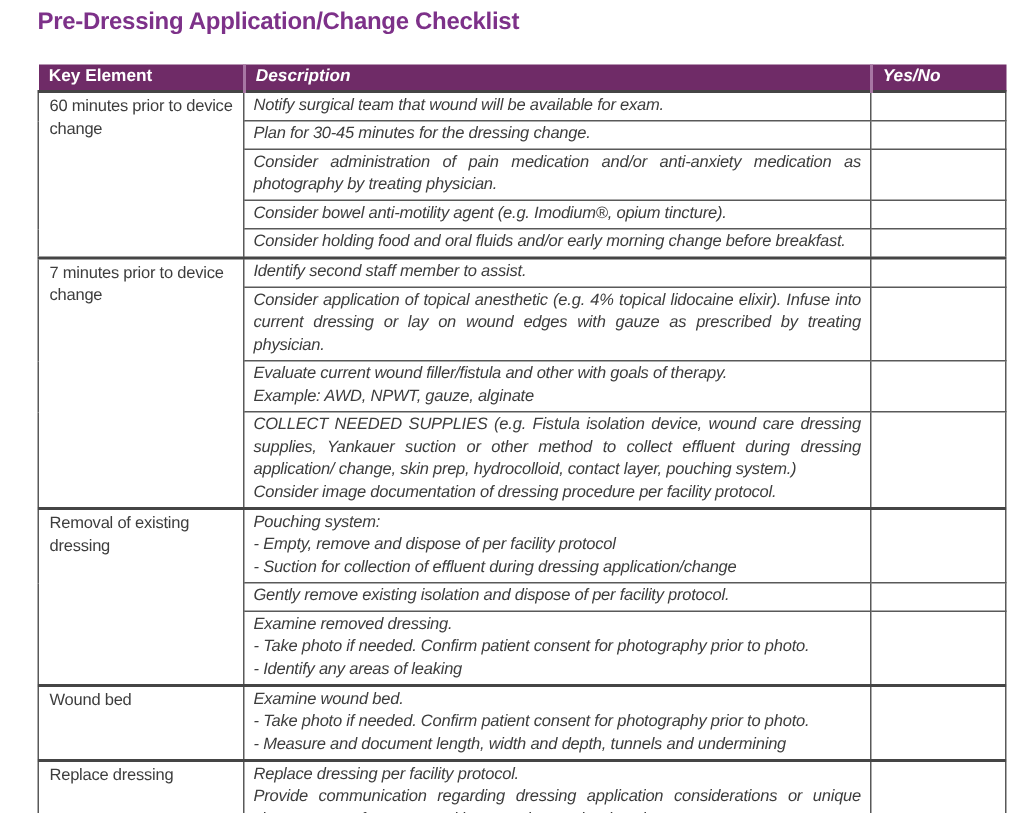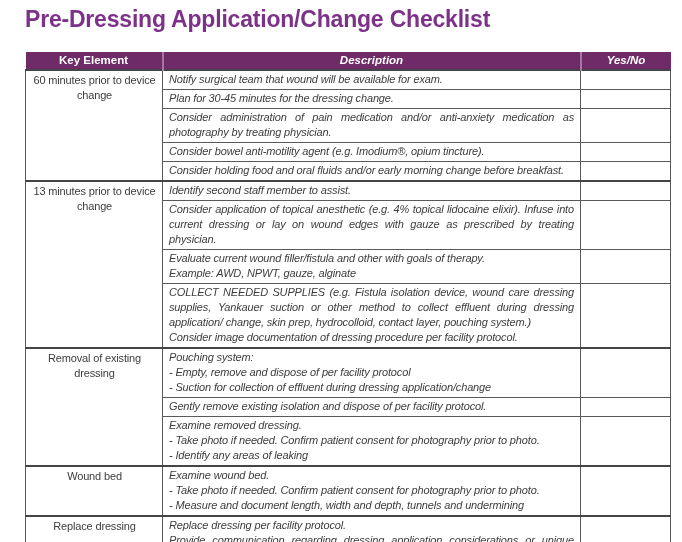--- a/index.html
+++ b/index.html
@@ -5,55 +5,54 @@
   * { margin: 0; padding: 0; box-sizing: border-box; }
   html, body {
     width: 682px; height: 542px;
     background: #ffffff;
     overflow: hidden;
     font-family: "Liberation Sans", sans-serif;
   }
   .page { width: 682px; height: 542px; overflow: hidden; }
   .doc-title {
     margin: 6px 0 0 25px;
-    font-size: 23px;
+    font-size: 16px;
     font-weight: bold;
     letter-spacing: -0.2px;
     color: #7d3189;
   }
   table.checklist {
     margin: 19px 0 0 25px;
     width: 645px;
     border-collapse: collapse;
     table-layout: fixed;
   }
   col.c-key  { width: 137px; }
   col.c-desc { width: 418px; }
   col.c-yn   { width: 90px; }
   thead th {
     background: #6f2b67;
     color: #ffffff;
     font-size: 11.5px;
     font-weight: bold;
-    text-align: center;
+    text-align: left;
     padding: 2px 7px 3px;
     border: none;
     height: 17px;
   }
   thead th + th { border-left: 2px solid #a876a4; font-style: italic; }
   tbody { border-top: 2px solid #454545; }
   tbody td {
     border: 1px solid #595959;
     vertical-align: top;
     color: #3d3d3d;
     font-size: 11px;
     letter-spacing: -0.15px;
     line-height: 15px;
     padding: 1px 6px 2px;
-    text-align: center;
   }
   td.keycell {
     padding-left: 7px;
     padding-top: 2px;
   }
   td.desccell {
     white-space: pre-line;
     text-align: justify;
     font-style: italic;
   }
@@ -96,21 +95,21 @@
           <td class="desccell">Consider bowel anti-motility agent (e.g. Imodium®, opium tincture).</td>
           <td class="yesnocell"></td>
         </tr>
         <tr>
           <td class="desccell">Consider holding food and oral fluids and/or early morning change before breakfast.</td>
           <td class="yesnocell"></td>
         </tr>
       </tbody>
       <tbody>
         <tr>
-          <td class="keycell" rowspan="4">13 minutes prior to device change</td>
+          <td class="keycell" rowspan="4">7 minutes prior to device change</td>
           <td class="desccell">Identify second staff member to assist.</td>
           <td class="yesnocell"></td>
         </tr>
         <tr>
           <td class="desccell">Consider application of topical anesthetic (e.g. 4% topical lidocaine elixir). Infuse into current dressing or lay on wound edges with gauze as prescribed by treating physician.</td>
           <td class="yesnocell"></td>
         </tr>
         <tr>
           <td class="desccell">Evaluate current wound filler/fistula and other with goals of therapy.
 Example: AWD, NPWT, gauze, alginate</td>

